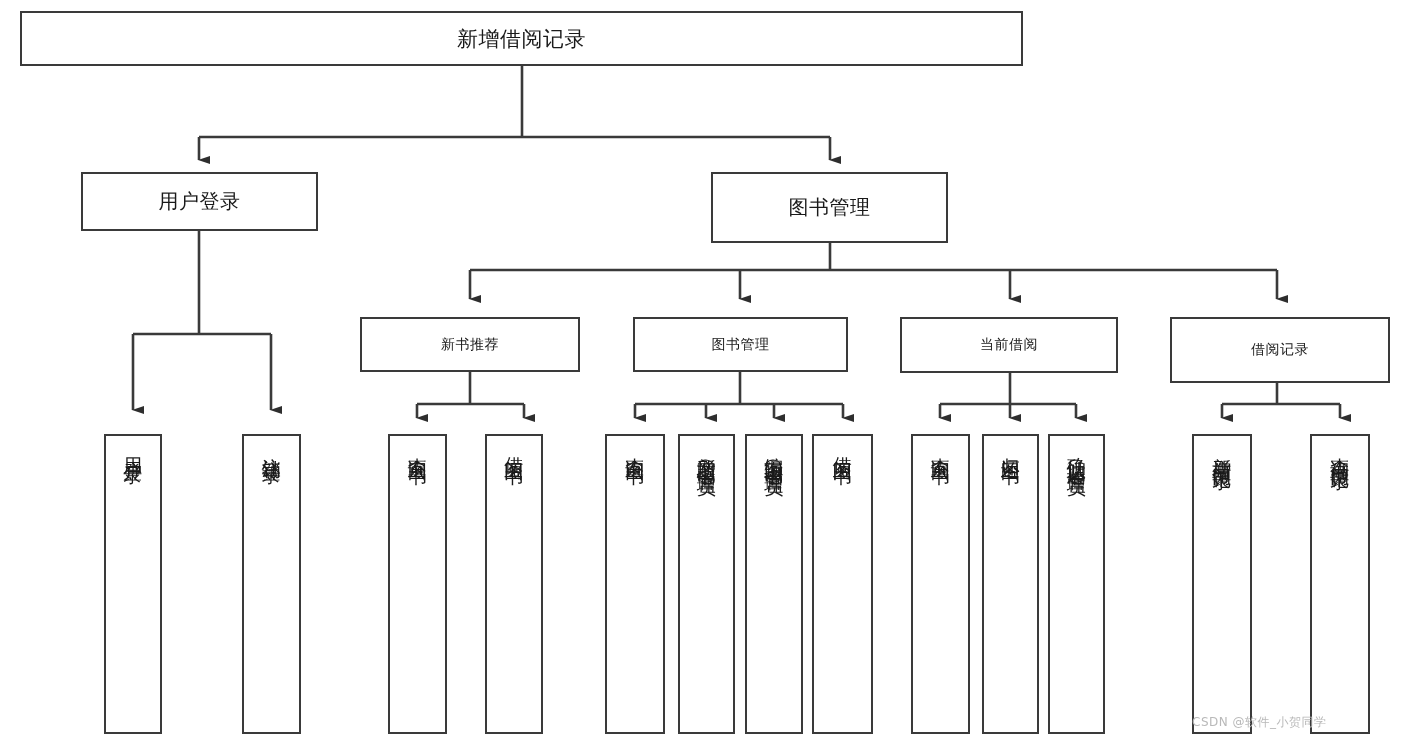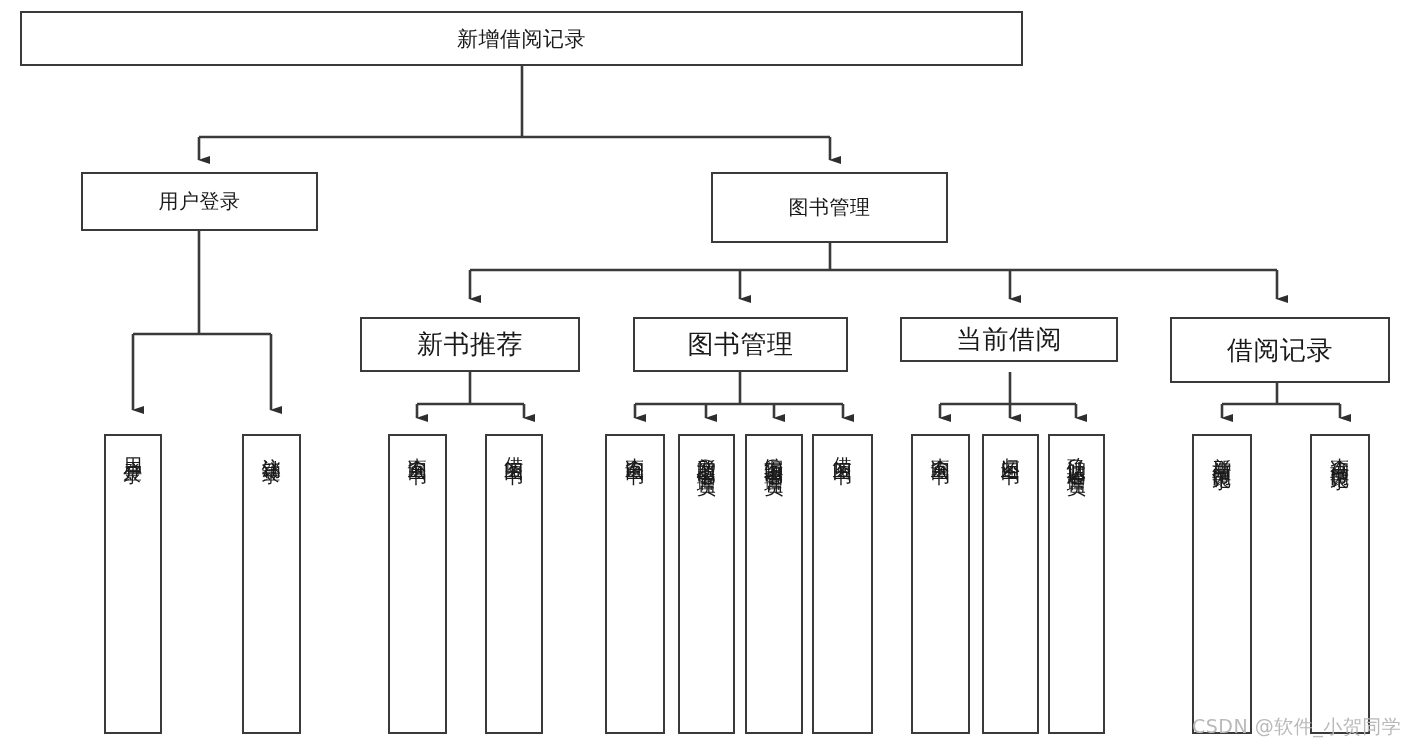--- a/index.html
+++ b/index.html
@@ -36,39 +36,39 @@
     color: #1a1a1a;
     z-index: 2;
   }
   .node .lbl {
     display: block;
     text-align: center;
     letter-spacing: 0.5px;
   }
   .node-root .lbl { font-size: 21px; }
   .node-l2 .lbl { font-size: 20px; }
-  .node-l3 .lbl { font-size: 26px; }
+  .node-l3 .lbl { font-size: 14px; }
   .node-leaf {
     padding-top: 6px;
     align-items: flex-start;
     justify-content: center;
   }
   .node-leaf .lbl {
     writing-mode: vertical-rl;
     text-orientation: upright;
     font-size: 19px;
     line-height: 1.45;
     letter-spacing: 3px;
     white-space: nowrap;
   }
   .watermark {
     position: absolute;
     z-index: 5;
     color: #b9b9b9;
-    font-size: 19px;
+    font-size: 12px;
     letter-spacing: 0.5px;
     white-space: nowrap;
     user-select: none;
   }
 </style>
 </head>
 <body>
 
 <div id="canvas">
 
@@ -132,21 +132,21 @@
   <div class="node node-l2" style="left:711px; top:172px; width:237px; height:71px;">
     <span class="lbl">图书管理</span>
   </div>
 
   <div class="node node-l3" style="left:360px; top:317px; width:220px; height:55px;">
     <span class="lbl">新书推荐</span>
   </div>
   <div class="node node-l3" style="left:633px; top:317px; width:215px; height:55px;">
     <span class="lbl">图书管理</span>
   </div>
-  <div class="node node-l3" style="left:900px; top:317px; width:218px; height:45px;">
+  <div class="node node-l3" style="left:900px; top:317px; width:218px; height:56px;">
     <span class="lbl">当前借阅</span>
   </div>
   <div class="node node-l3" style="left:1170px; top:317px; width:220px; height:66px;">
     <span class="lbl">借阅记录</span>
   </div>
 
   <div class="node node-leaf" style="left:104px; top:434px; width:58px; height:300px;">
     <span class="lbl">用户登录</span>
   </div>
   <div class="node node-leaf" style="left:242px; top:434px; width:59px; height:300px;">

